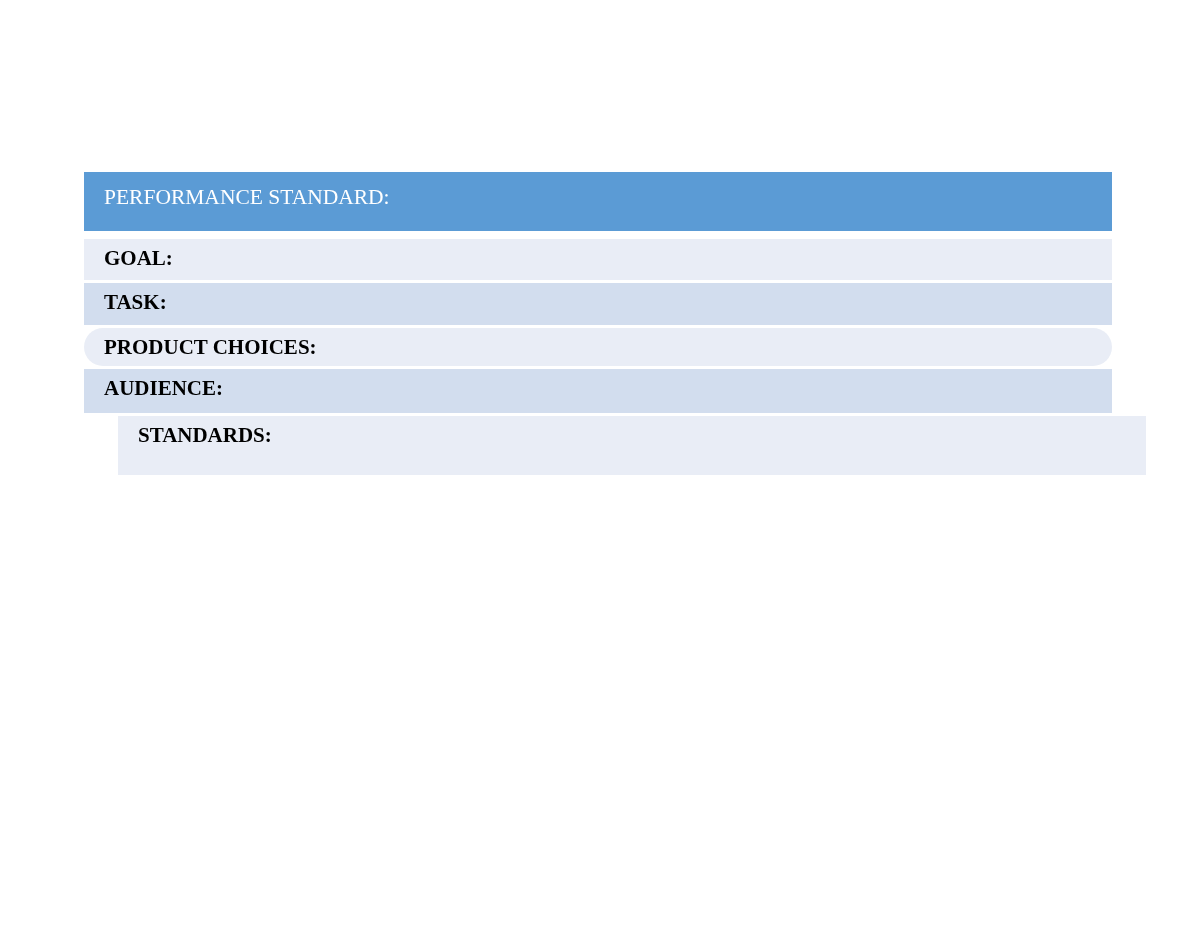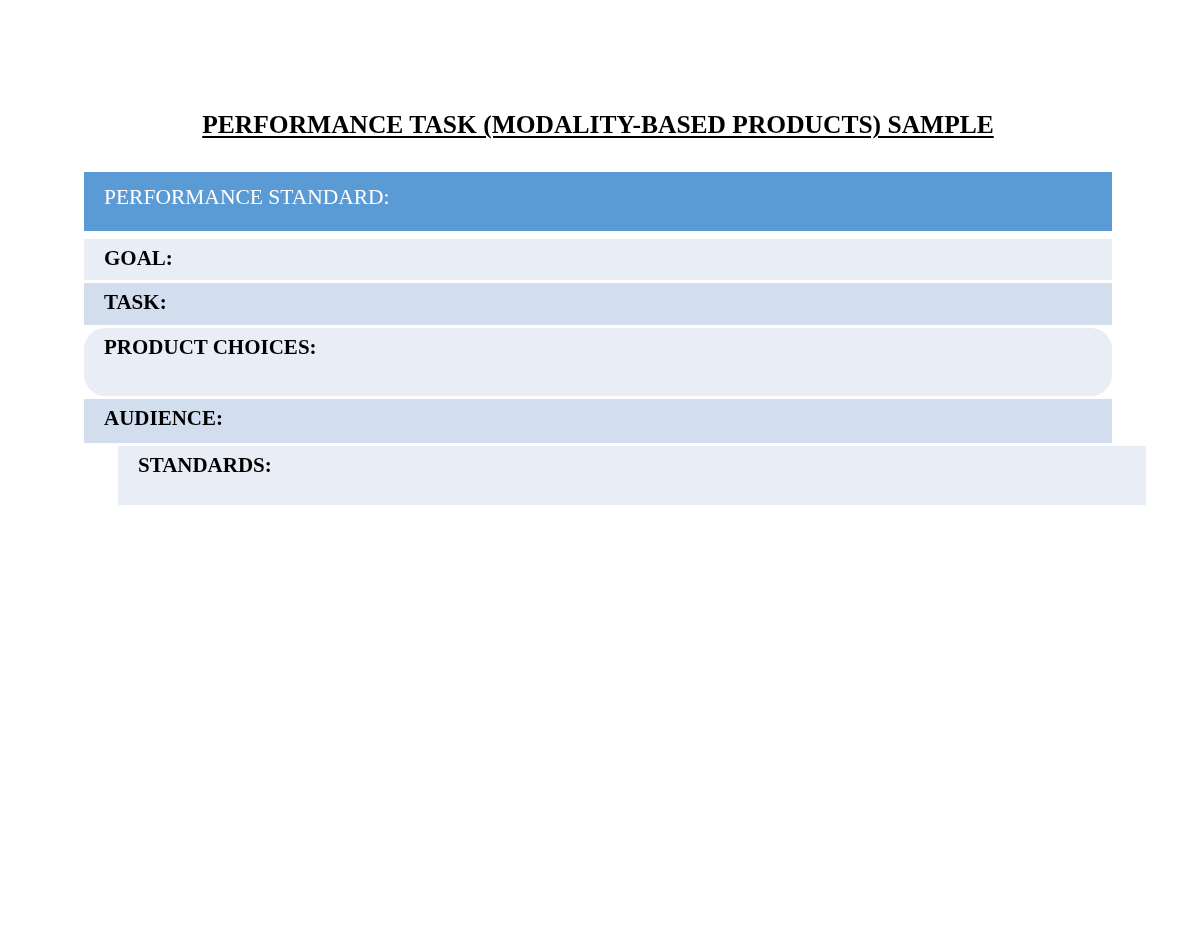--- a/index.html
+++ b/index.html
@@ -97,30 +97,29 @@
     width: 100%;
     height: 5px;
     background: #ffffff;
   }
   .pt-gap.thin { height: 3px; }
 
   
   .h-situation { height: 39px; }
   .h-goal      { height: 41px; }
   .h-role      { height: 42px; }
-  .h-product   { height: 68px; border-radius: 21px; }
+  .h-product   { height: 38px; border-radius: 21px; }
   .h-audience  { height: 44px; }
   .h-standards { height: 59px; margin-left: 34px; }
 </style>
 </head>
 <body>
 
 <div class="page">
 
-  <div class="doc-title"><span class="u">PERFORMANCE TASK (MODALITY-BASED PRODUCTS) SAMPLE</span></div>
 
   <div class="pt-table">
 
     <div class="pt-row header">
       <span class="pt-label">PERFORMANCE STANDARD:</span>
     </div>
 
     <div class="pt-gap"></div>
 
 

